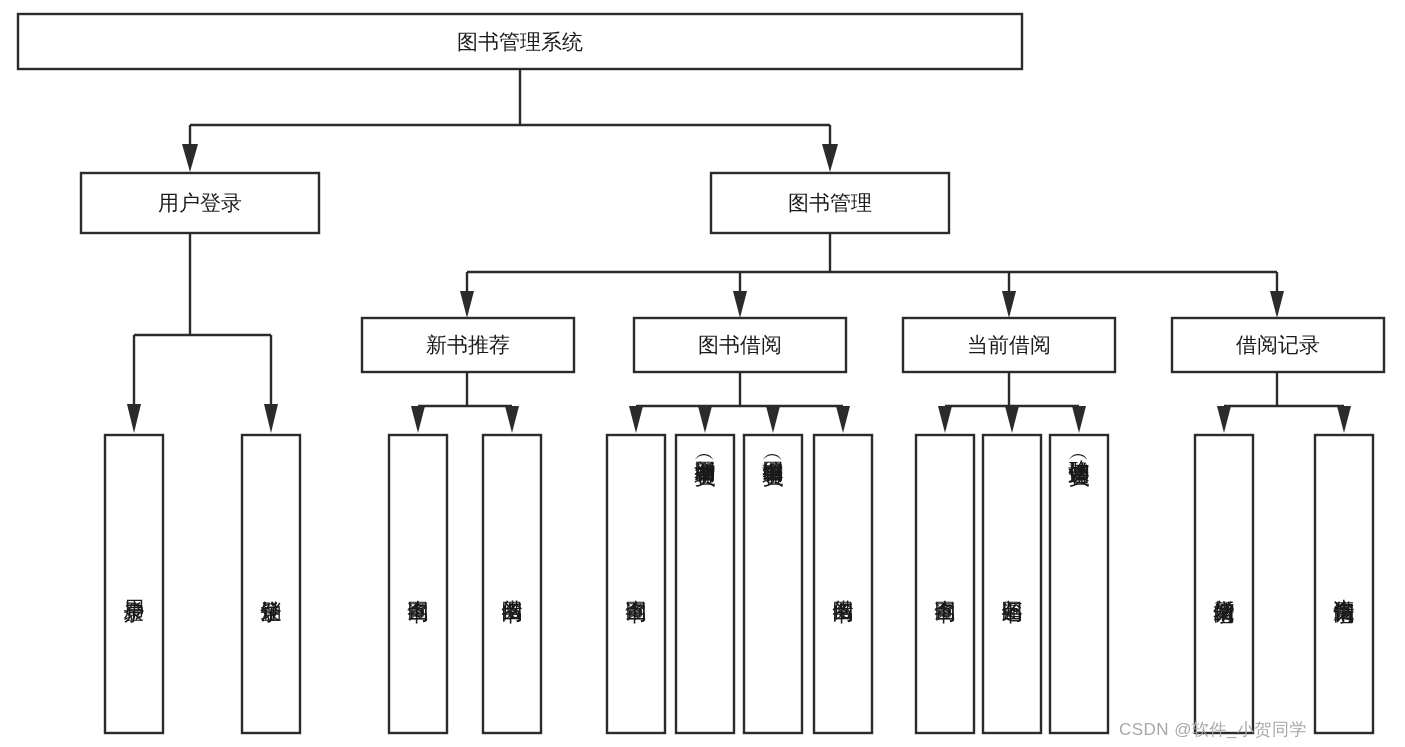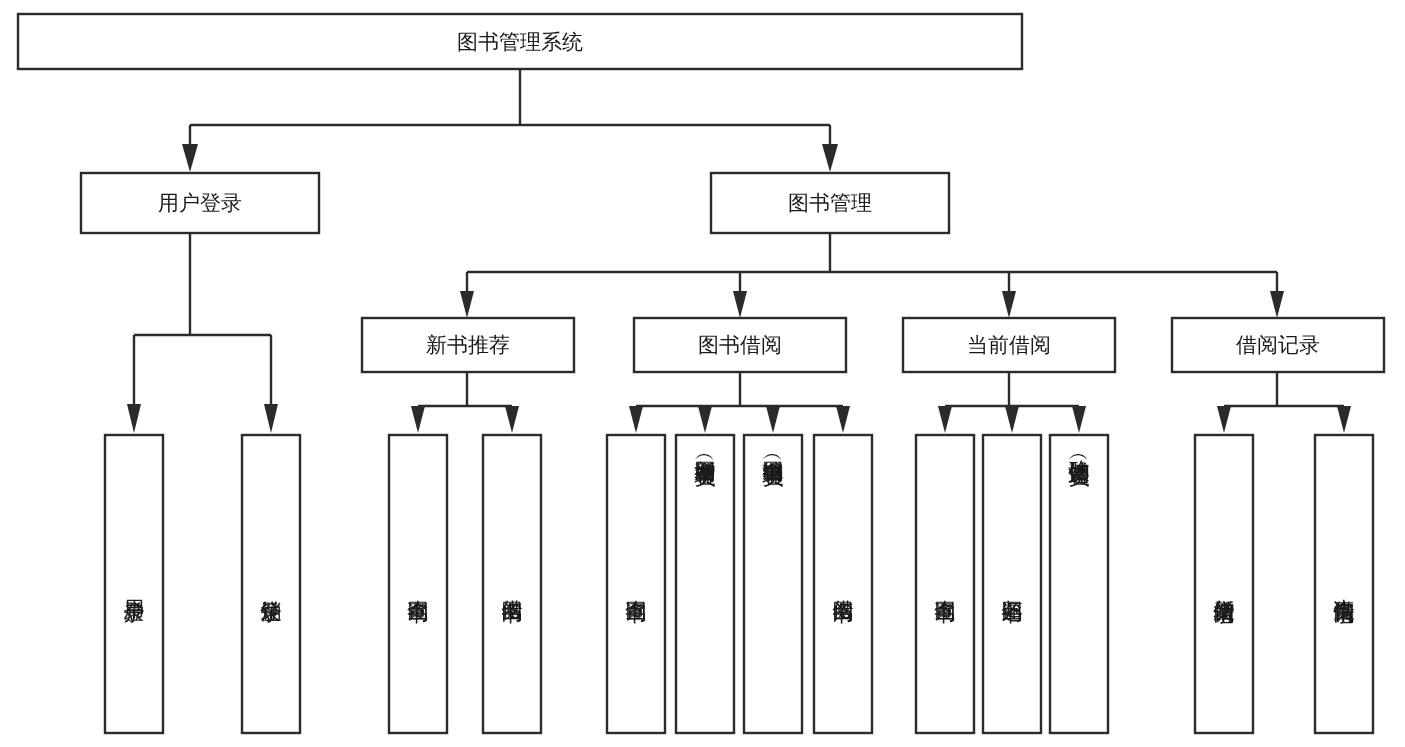--- a/index.html
+++ b/index.html
@@ -208,13 +208,14 @@
   <div class="vlabel" style="left:744px; top:443px; width:58px; height:285px; justify-content:flex-start; display:flex; align-items:center;">编辑图书（管理员）</div>
   <div class="vlabel" style="left:814px; top:450px; width:58px; height:270px; justify-content:center; display:flex; align-items:center;">借阅图书</div>
 
   <div class="vlabel" style="left:916px; top:450px; width:58px; height:270px; justify-content:center; display:flex; align-items:center;">查询图书</div>
   <div class="vlabel" style="left:983px; top:450px; width:58px; height:270px; justify-content:center; display:flex; align-items:center;">归还图书</div>
   <div class="vlabel" style="left:1050px; top:443px; width:58px; height:285px; justify-content:flex-start; display:flex; align-items:center;">确认归还（管理员）</div>
 
   <div class="vlabel" style="left:1195px; top:450px; width:58px; height:270px; justify-content:center; display:flex; align-items:center;">新增借阅记录</div>
   <div class="vlabel" style="left:1315px; top:450px; width:58px; height:270px; justify-content:center; display:flex; align-items:center;">查询借阅记录</div>
 
+  <div class="watermark">CSDN @软件_小贺同学</div>
 </div>
 
 </body></html>

